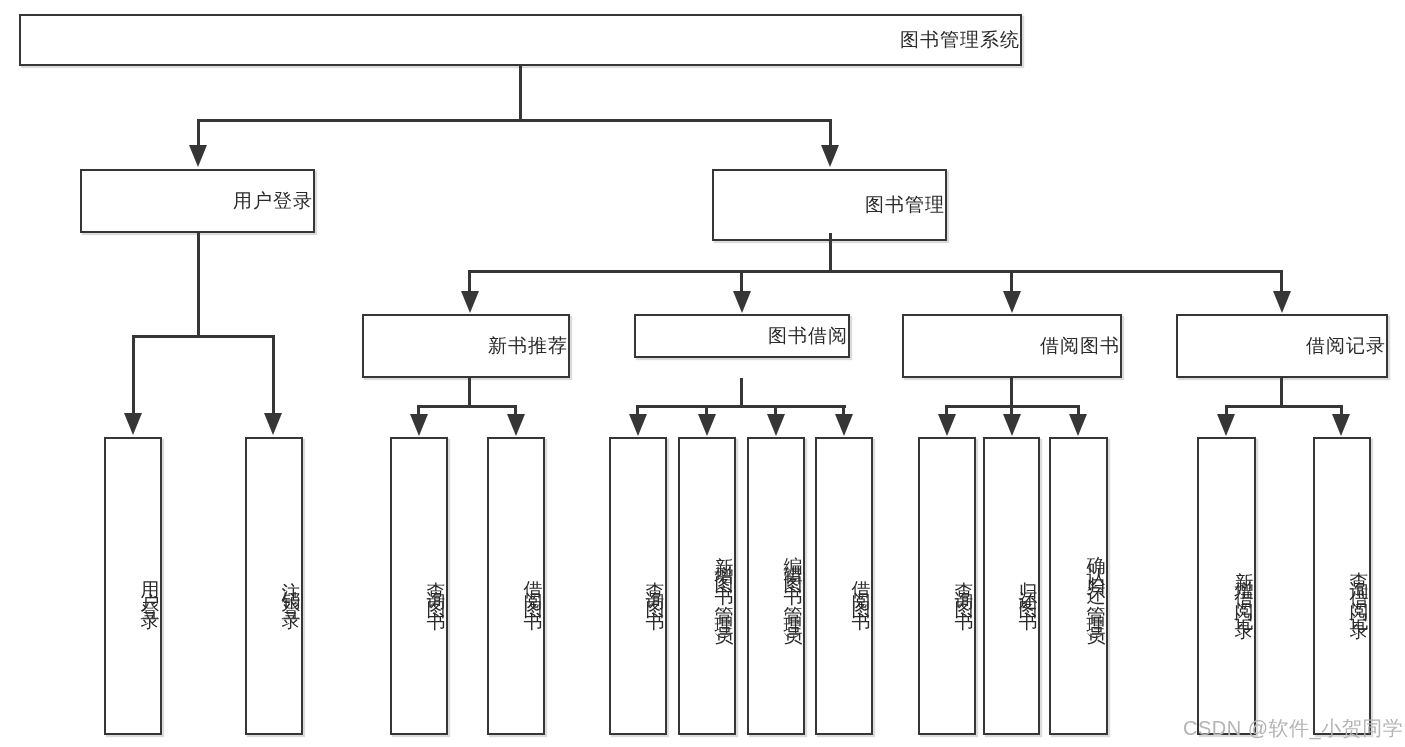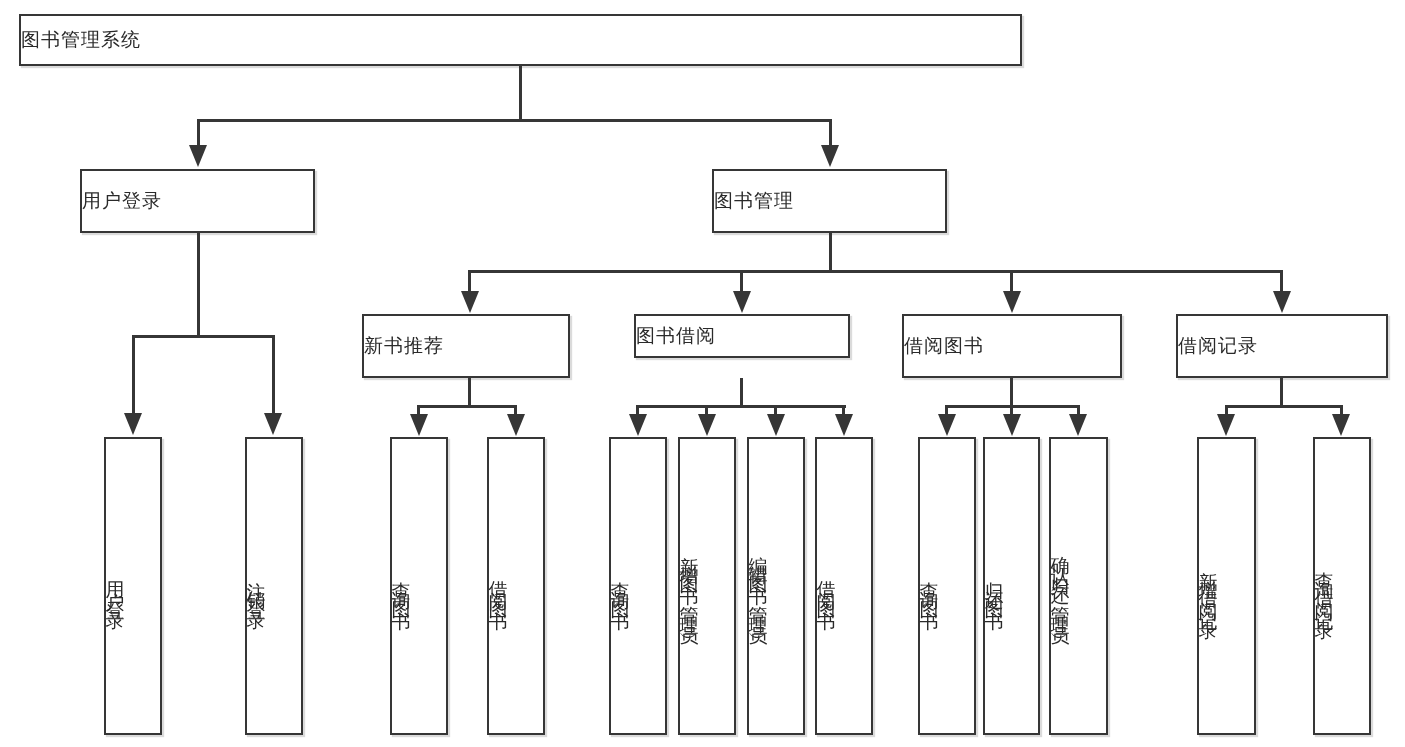--- a/index.html
+++ b/index.html
@@ -15,21 +15,21 @@
     position:relative;
     width:1405px;height:747px;
     background:var(--bg);
     overflow:hidden;
   }
   .node{
     position:absolute;
     background:#fff;
     border:2.5px solid var(--line);
     box-shadow:2px 2px 1px rgba(0,0,0,0.14);
-    display:flex;align-items:center;justify-content:flex-start;
+    display:flex;align-items:center;justify-content:flex-end;
   }
   .hlabel{
     font-size:19px;color:var(--text);
     letter-spacing:1px;white-space:nowrap;
   }
   .vlabel{
     writing-mode:vertical-rl;
     text-orientation:mixed;
     font-size:19px;color:var(--text);
     letter-spacing:10px;line-height:1;
@@ -63,21 +63,21 @@
   <i class="lv" style="left:519px;top:66px;height:53px"></i>
   <i class="lh" style="left:197px;top:119px;width:634px"></i>
   <i class="lv" style="left:197px;top:119px;height:26px"></i>
   <i class="lv" style="left:829px;top:119px;height:26px"></i>
   <i class="ah" style="left:189px;top:145px"></i>
   <i class="ah" style="left:821px;top:145px"></i>
 
   <div class="node" style="left:80px;top:169px;width:235px;height:64px">
     <span class="hlabel">用户登录</span>
   </div>
-  <div class="node" style="left:712px;top:169px;width:235px;height:64px">
+  <div class="node" style="left:712px;top:169px;width:235px;height:72px">
     <span class="hlabel">图书管理</span>
   </div>
 
   <i class="lv" style="left:197px;top:233px;height:102px"></i>
   <i class="lh" style="left:132px;top:335px;width:143px"></i>
   <i class="lv" style="left:132px;top:335px;height:78px"></i>
   <i class="lv" style="left:272px;top:335px;height:78px"></i>
   <i class="ah" style="left:124px;top:413px"></i>
   <i class="ah" style="left:264px;top:413px"></i>
 
@@ -176,14 +176,15 @@
   <i class="ah" style="left:1217px;top:414px"></i>
   <i class="ah" style="left:1332px;top:414px"></i>
 
   <div class="node" style="left:1197px;top:437px;width:59px;height:298px">
     <span class="vlabel">新增借阅记录</span>
   </div>
   <div class="node" style="left:1313px;top:437px;width:58px;height:298px">
     <span class="vlabel">查询借阅记录</span>
   </div>
 
+  <div class="watermark">CSDN @软件_小贺同学</div>
 
 </div>
 
 </body></html>

